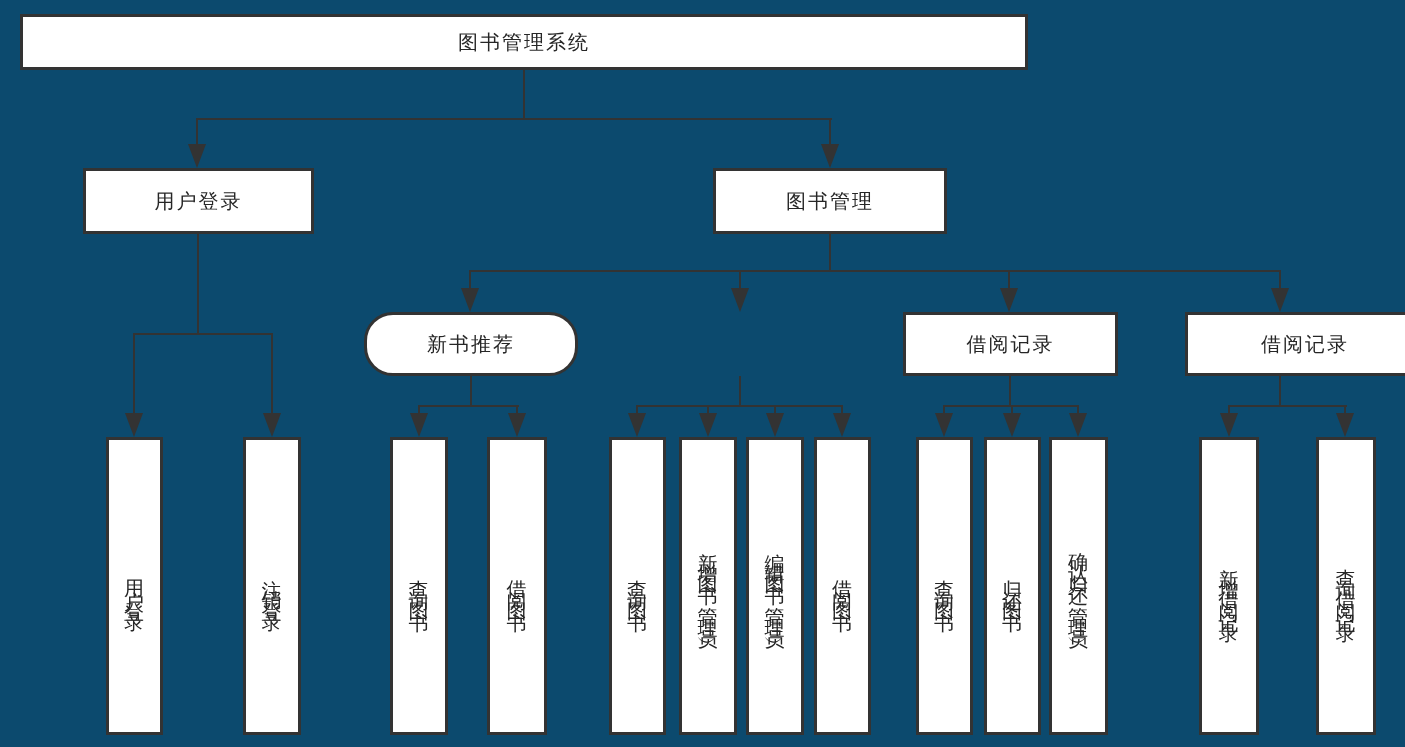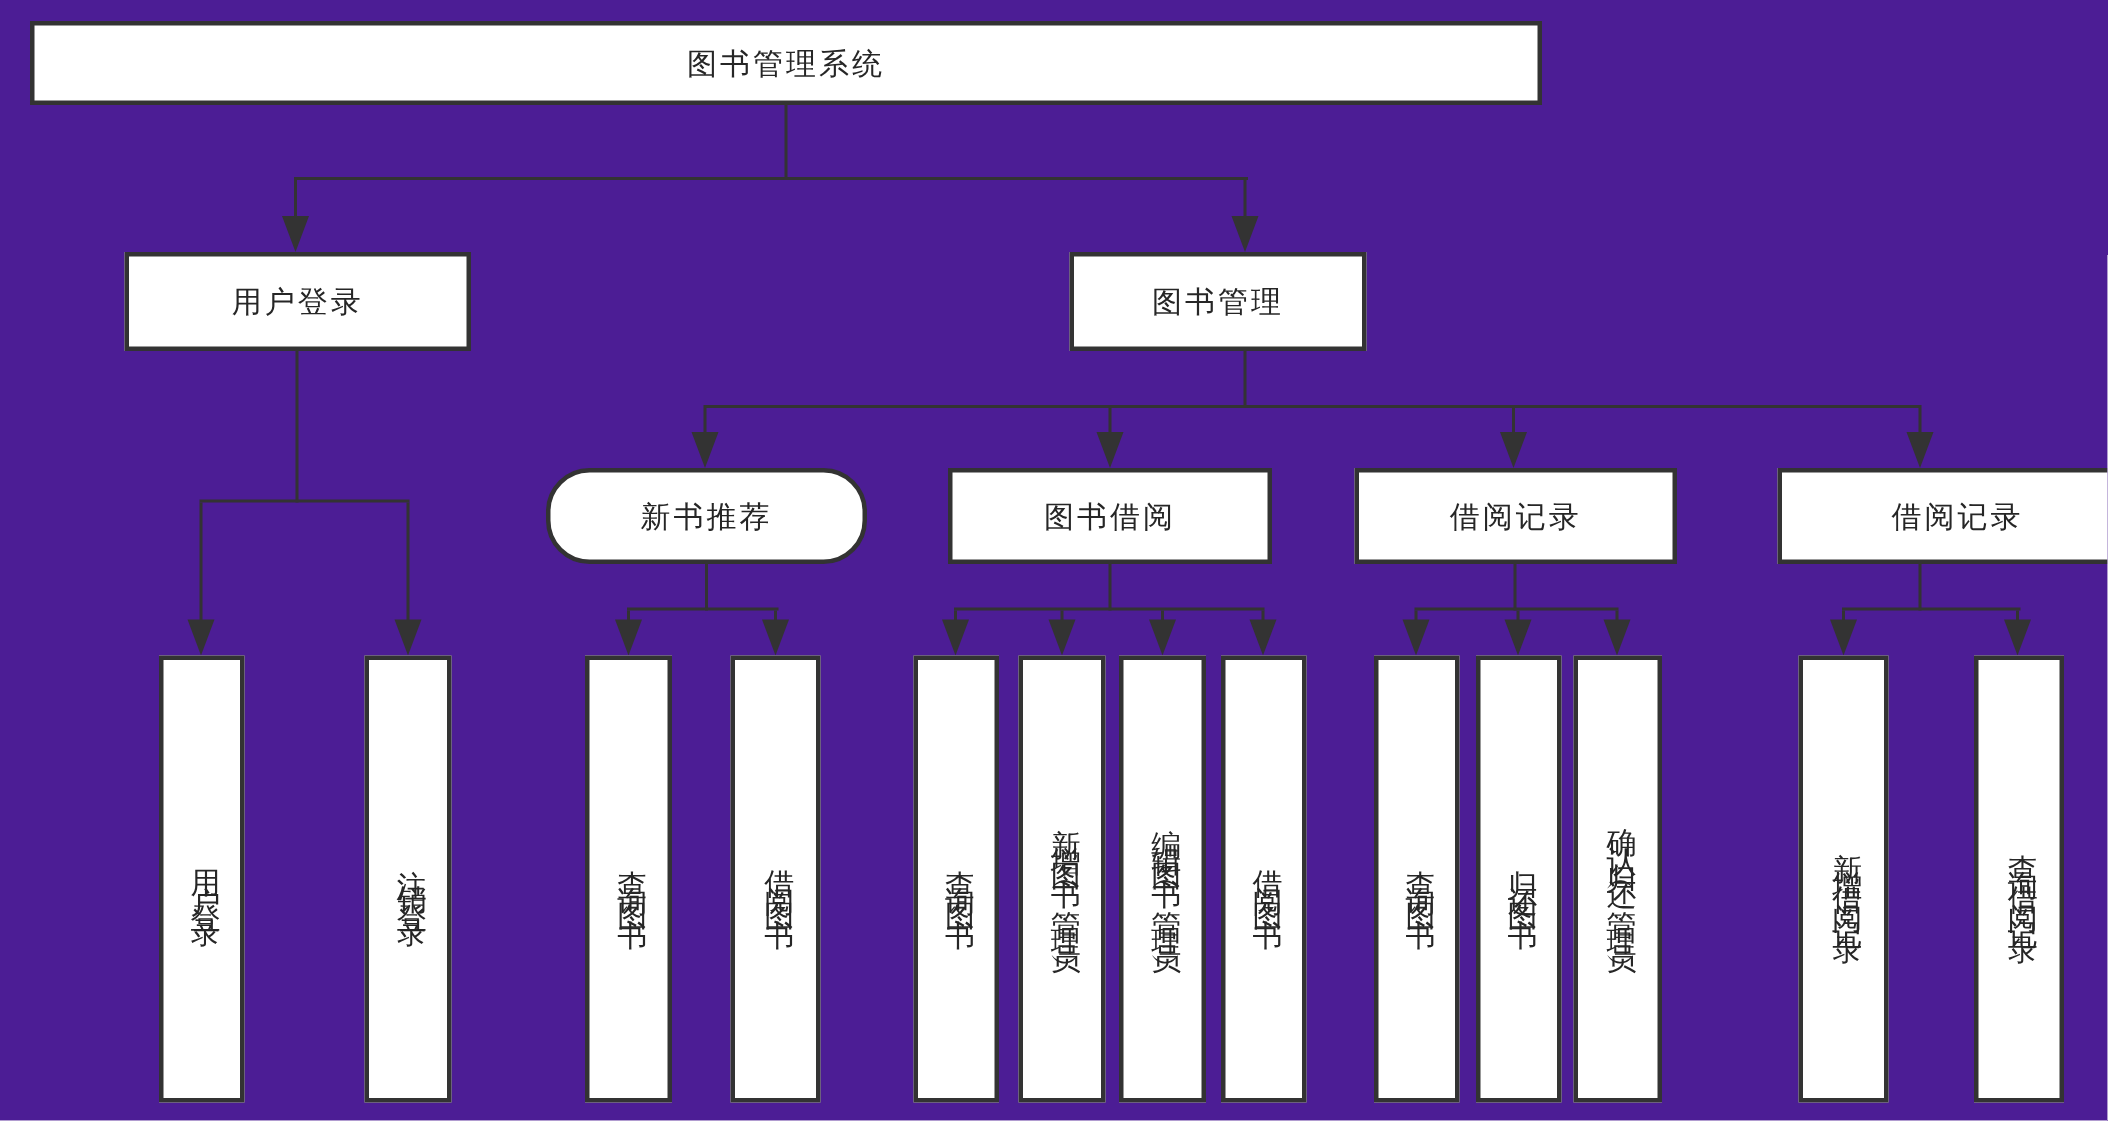--- a/index.html
+++ b/index.html
@@ -1,21 +1,21 @@
 <!DOCTYPE html>
 <html><head>
 <meta charset="utf-8">
 <style>
   html,body { margin:0; padding:0; background:#ffffff; }
   .canvas {
     position: relative;
     width: 1405px;
     height: 747px;
-    background: #4c1d95;
-    font-family: Liberation Mono, monospace;
+    background: #0c4a6e;
+    font-family: Liberation Serif, serif;
     overflow: hidden;
   }
   
   .hbox {
     position: absolute;
     box-sizing: border-box;
     border: 3px solid #333333;
     background: #ffffff;
     display: flex;
     align-items: center;
@@ -81,21 +81,21 @@
   <div class="vline" style="left:523px;top:70px;height:50px;"></div>
   <div class="hline" style="left:196px;top:118px;width:636px;"></div>
   <div class="vline" style="left:196px;top:120px;height:26px;"></div>
   <div class="tri" style="left:188px;top:144px;"></div>
   <div class="vline" style="left:829px;top:120px;height:26px;"></div>
   <div class="tri" style="left:821px;top:144px;"></div>
 
   <div class="hbox" style="left:83px;top:168px;width:231px;height:66px;">
     <span>用户登录</span>
   </div>
-  <div class="hbox" style="left:713px;top:168px;width:198px;height:66px;">
+  <div class="hbox" style="left:713px;top:168px;width:234px;height:66px;">
     <span>图书管理</span>
   </div>
 
   <div class="vline" style="left:197px;top:234px;height:101px;"></div>
   <div class="hline" style="left:133px;top:333px;width:140px;"></div>
   <div class="vline" style="left:133px;top:335px;height:80px;"></div>
   <div class="tri" style="left:125px;top:413px;"></div>
   <div class="vline" style="left:271px;top:335px;height:80px;"></div>
   <div class="tri" style="left:263px;top:413px;"></div>
 
@@ -106,23 +106,20 @@
   <div class="vline" style="left:739px;top:272px;height:18px;"></div>
   <div class="tri" style="left:731px;top:288px;"></div>
   <div class="vline" style="left:1008px;top:272px;height:18px;"></div>
   <div class="tri" style="left:1000px;top:288px;"></div>
   <div class="vline" style="left:1279px;top:272px;height:18px;"></div>
   <div class="tri" style="left:1271px;top:288px;"></div>
 
   <div class="hbox" style="left:364px;top:312px;width:214px;height:64px;border-radius:29px;">
     <span>新书推荐</span>
   </div>
-  <div class="hbox" style="left:632px;top:312px;width:216px;height:64px;">
-    <span>图书借阅</span>
-  </div>
   <div class="hbox" style="left:903px;top:312px;width:215px;height:64px;">
     <span>借阅记录</span>
   </div>
   <div class="hbox" style="left:1173px;top:312px;width:240px;height:64px;margin-left:12px;">
     <span>借阅记录</span>
   </div>
 
   <div class="vline" style="left:470px;top:376px;height:31px;"></div>
   <div class="hline" style="left:418px;top:405px;width:101px;"></div>
   <div class="vline" style="left:418px;top:407px;height:8px;"></div>

